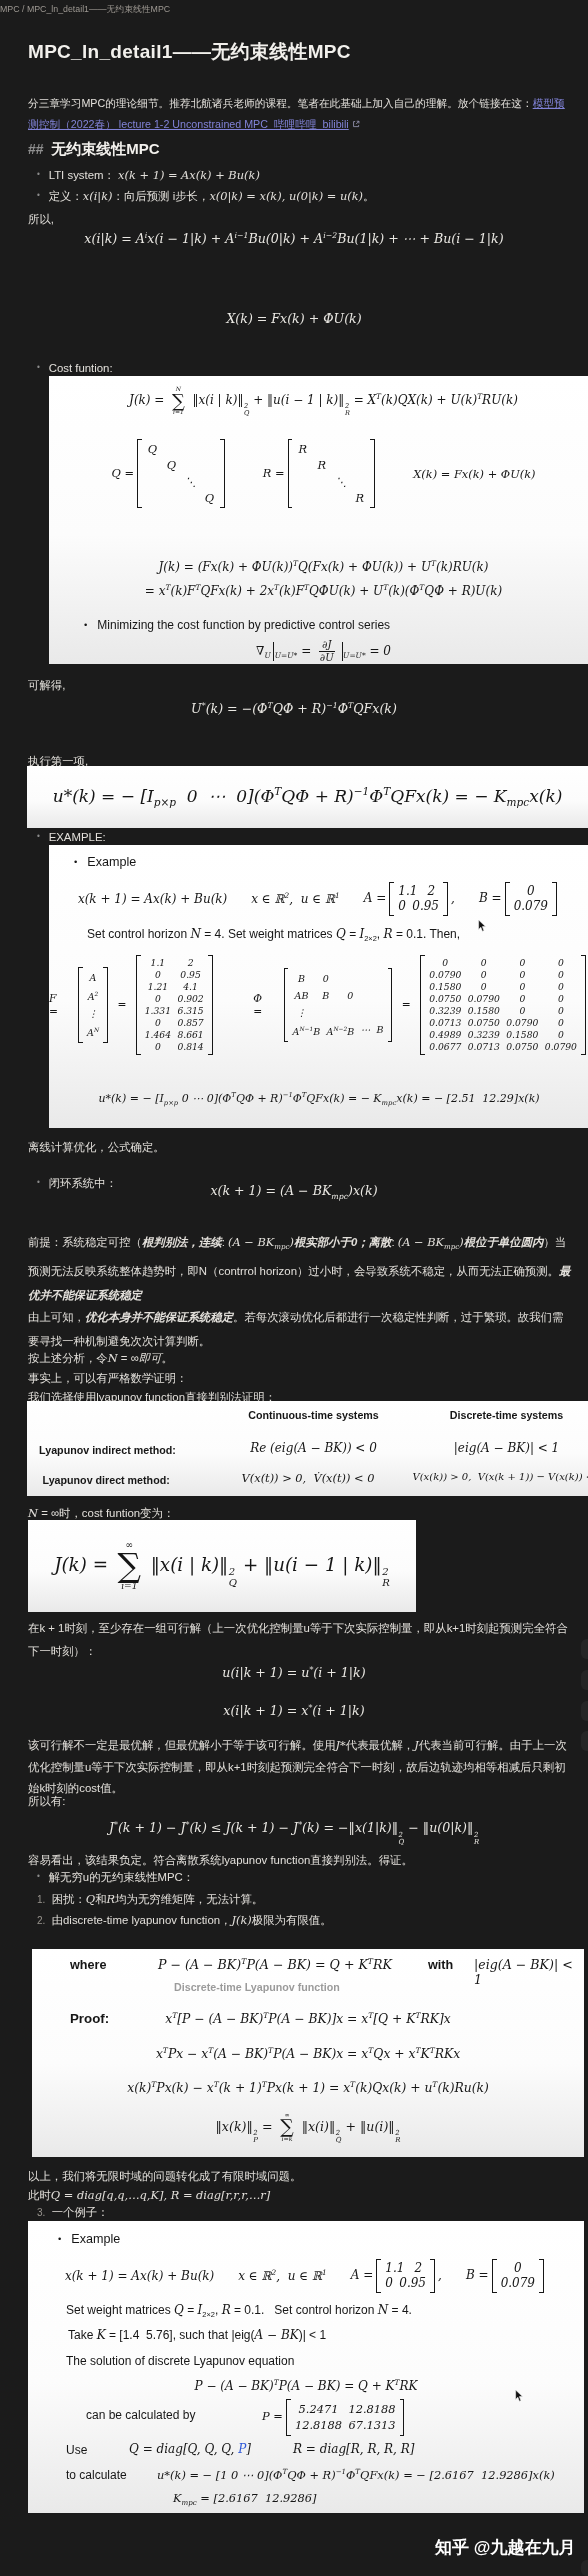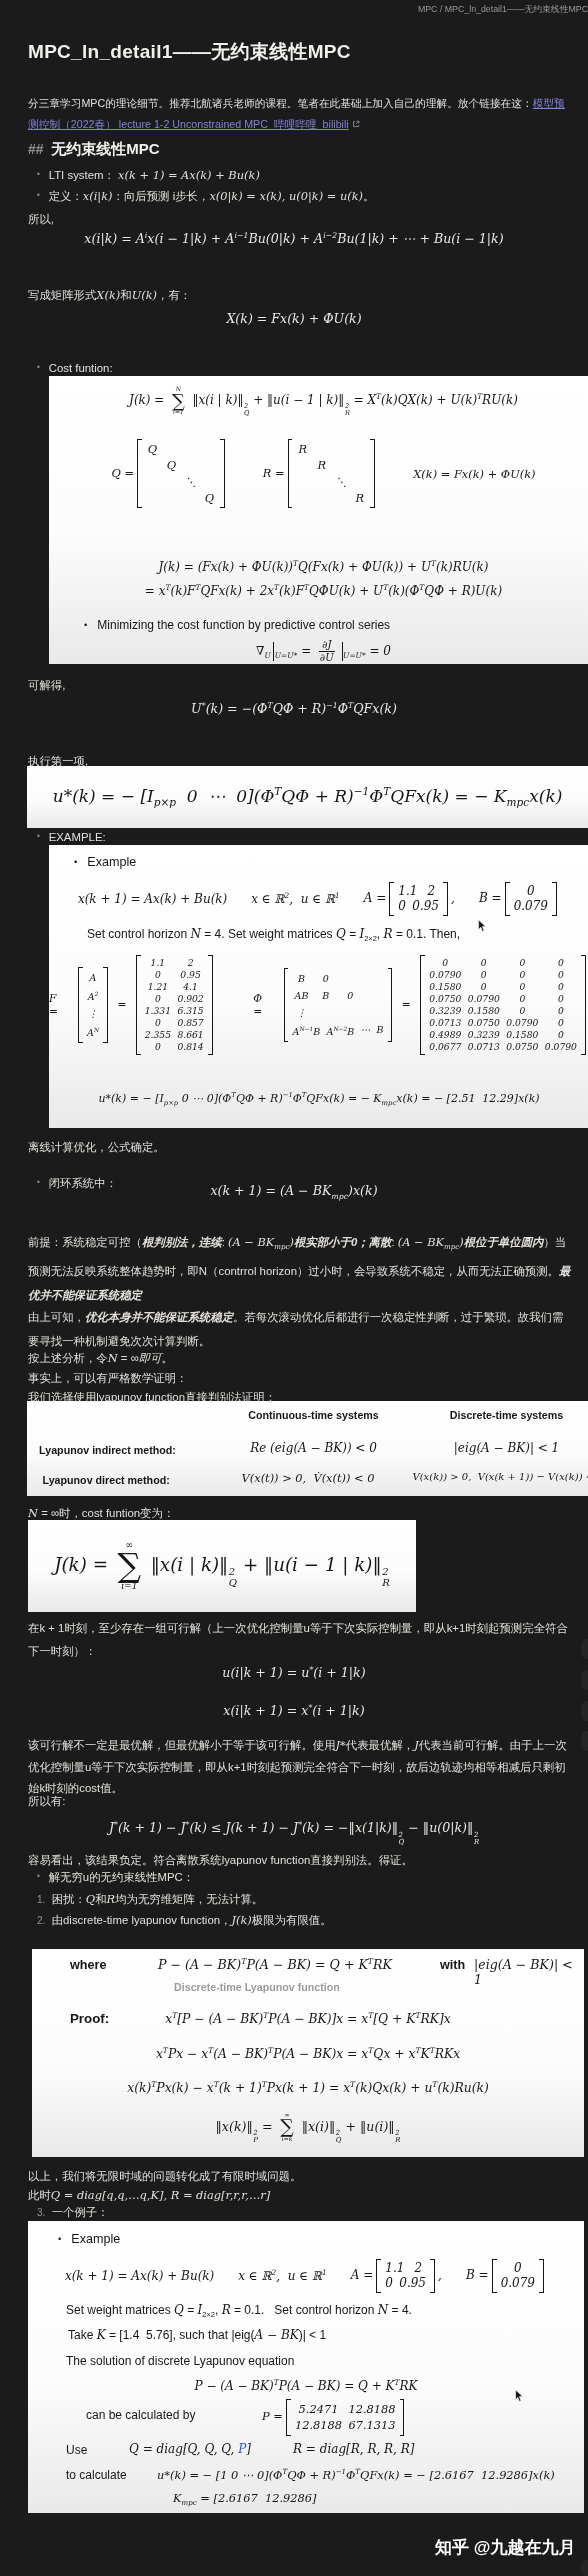--- a/index.html
+++ b/index.html
@@ -1,18 +1,18 @@
 <!DOCTYPE html>
 <html style="font-size:10px"><head>
 <meta charset="utf-8">
 <style>
   html,body{margin:0;padding:0;background:#111;}
   #page{position:relative;width:588px;height:2576px;background:#1b1b1b;overflow:hidden;
         font-family:"Liberation Sans",sans-serif;color:#e3e0db;}
-  .crumb{position:absolute;top:3.8px;left:0;width:100%;text-align:right;font-size:8.8px;color:#9d9892;}
+  .crumb{position:absolute;top:3.8px;left:0;width:100%;text-align:left;font-size:8.8px;color:#9d9892;}
   .title{position:absolute;left:28px;top:39px;font-size:19px;font-weight:700;color:#f2f0ec;letter-spacing:0.3px;}
   .p{position:absolute;left:28px;width:544px;font-size:11.4px;line-height:23px;color:#e3e0db;}
   .m{font-family:"DejaVu Serif","Liberation Serif",serif;}
   i.m{font-style:italic;}
   .fd{position:absolute;left:0;width:588px;text-align:center;
       font-family:"DejaVu Serif","Liberation Serif",serif;font-style:italic;
       font-size:12.6px;color:#eae8e3;}
   .bl{position:absolute;left:37px;font-size:11.4px;color:#e3e0db;}
   .bl::before{content:'•';color:#8b8b8b;font-size:8.2px;margin-right:8.8px;vertical-align:1.9px;}
   .h2{position:absolute;left:28px;font-weight:700;}
@@ -77,21 +77,20 @@
   <div class="h2" style="top:140px;">
     <span class="hash">##</span><span class="txt">无约束线性MPC</span>
   </div>
 
   <div class="bl" style="top:168px;">LTI system：&nbsp;<i class="m">x(k + 1) = Ax(k) + Bu(k)</i></div>
   <div class="bl" style="top:189px;">定义：<i class="m">x(i|k)</i>：向后预测 i步长，<i class="m">x(0|k) = x(k), u(0|k) = u(k)</i>。</div>
   <div class="p" style="top:208px;">所以,</div>
 
   <div class="fd" style="top:231px;">x(i|k) = A<sup>i</sup>x(i − 1|k) + A<sup>i−1</sup>Bu(0|k) + A<sup>i−2</sup>Bu(1|k) + ⋯ + Bu(i − 1|k)</div>
 
-  <div class="p" style="top:284px;">写成矩阵形式<i class="m">X(k)</i>和<i class="m">U(k)</i>，有：</div>
   <div class="fd" style="top:311px;">X(k) = Fx(k) + ΦU(k)</div>
 
   <div class="bl" style="top:362px;">Cost funtion:</div>
 
   <div class="wb" style="top:376px;left:49px;width:540px;height:288px;padding-left:9px;">
     <div class="abs ctr" style="top:10px;font-size:12px;">J(k) = <span class="sum">
           <b>N</b>
           <u>∑</u>
           <b>i=1</b>
         </span> ‖x(i | k)‖<span class="pw">
@@ -236,21 +235,21 @@
           </span>
           <span class="mrow">
             <span class="mcell">1.331</span>
             <span class="mcell">6.315</span>
           </span>
           <span class="mrow">
             <span class="mcell">0</span>
             <span class="mcell">0.857</span>
           </span>
           <span class="mrow">
-            <span class="mcell">2.355</span>
+            <span class="mcell">1.464</span>
             <span class="mcell">8.661</span>
           </span>
           <span class="mrow">
             <span class="mcell">0</span>
             <span class="mcell">0.814</span>
           </span>
         </span>
       <span style="width:25px;"></span>
       <span style="font-size:10.7px;">Φ =</span>
       <span class="mtx" style="line-height:17px;">
@@ -384,21 +383,21 @@
         <b>R</b>
       </span></div>
   <div class="p" style="top:1849px;">容易看出，该结果负定。符合离散系统lyapunov function直接判别法。得证。</div>
   <div class="bl" style="top:1870px;">解无穷u的无约束线性MPC：</div>
   <div class="oli" style="top:1892px;"><span class="num">1.</span><span>困扰：<i class="m">Q</i>和<i class="m">R</i>均为无穷维矩阵，无法计算。</span></div>
   <div class="oli" style="top:1913px;"><span class="num">2.</span><span>由discrete-time lyapunov function，<i class="m">J(k)</i>极限为有限值。</span></div>
 
   <div class="wb" style="top:1949px;left:32px;width:552px;height:208px;">
     <div class="abs sans" style="top:8.8px;left:38px;font-weight:700;font-size:12.6px;">where</div>
     <div class="abs" style="top:7.6px;left:126px;font-size:12.6px;">P − (A − BK)<sup>T</sup>P(A − BK) = Q + K<sup>T</sup>RK</div>
-    <div class="abs sans" style="top:8.8px;left:396px;font-weight:700;font-size:12.6px;margin-left:12px;">with</div>
+    <div class="abs sans" style="top:8.8px;left:396px;font-weight:700;font-size:12.6px;">with</div>
     <div class="abs" style="top:7.6px;left:442px;font-size:12.6px;">|eig(A − BK)| &lt; 1</div>
     <div class="abs sans" style="top:32px;left:142px;font-weight:700;font-size:10.7px;color:#9b9b9b;">Discrete-time Lyapunov function</div>
     <div class="abs sans" style="top:62px;left:38px;font-weight:700;font-size:13.3px;">Proof:</div>
     <div class="abs ctr" style="top:62px;font-size:12.3px;">x<sup>T</sup>[P − (A − BK)<sup>T</sup>P(A − BK)]x = x<sup>T</sup>[Q + K<sup>T</sup>RK]x</div>
     <div class="abs ctr" style="top:97px;font-size:12.3px;">x<sup>T</sup>Px − x<sup>T</sup>(A − BK)<sup>T</sup>P(A − BK)x = x<sup>T</sup>Qx + x<sup>T</sup>K<sup>T</sup>RKx</div>
     <div class="abs ctr" style="top:131px;font-size:12.3px;">x(k)<sup>T</sup>Px(k) − x<sup>T</sup>(k + 1)<sup>T</sup>Px(k + 1) = x<sup>T</sup>(k)Qx(k) + u<sup>T</sup>(k)Ru(k)</div>
     <div class="abs ctr" style="top:163px;font-size:12.6px;">‖x(k)‖<span class="pw">
           <b>2</b>
           <b>P</b>
         </span> = <span class="sum">

